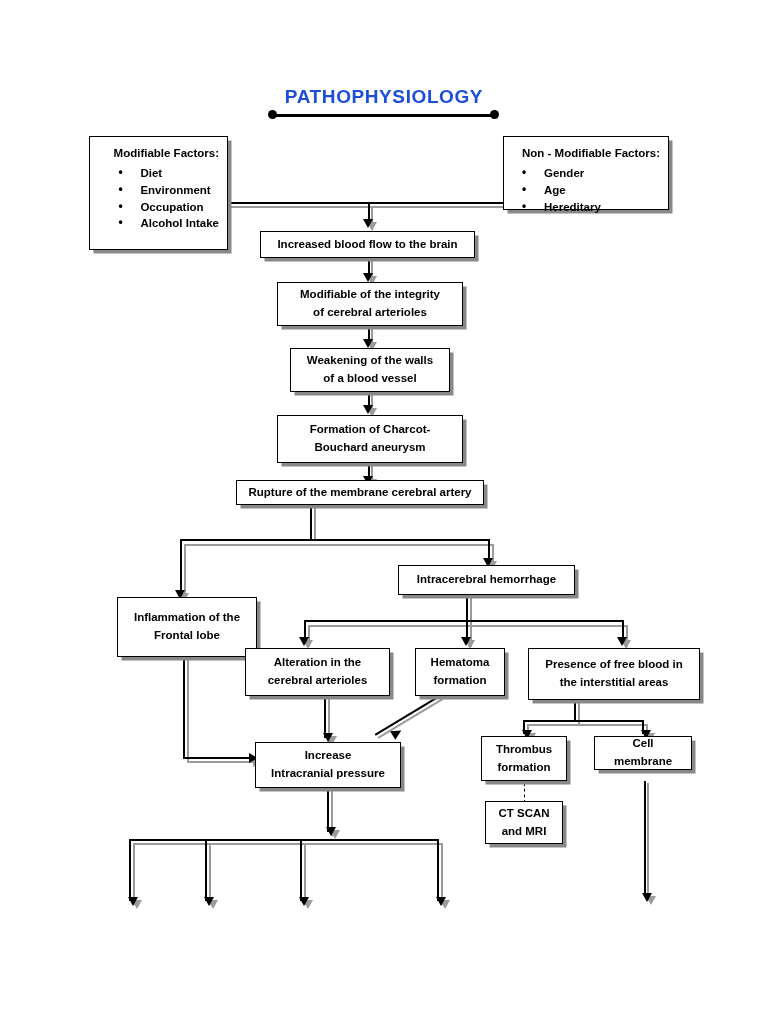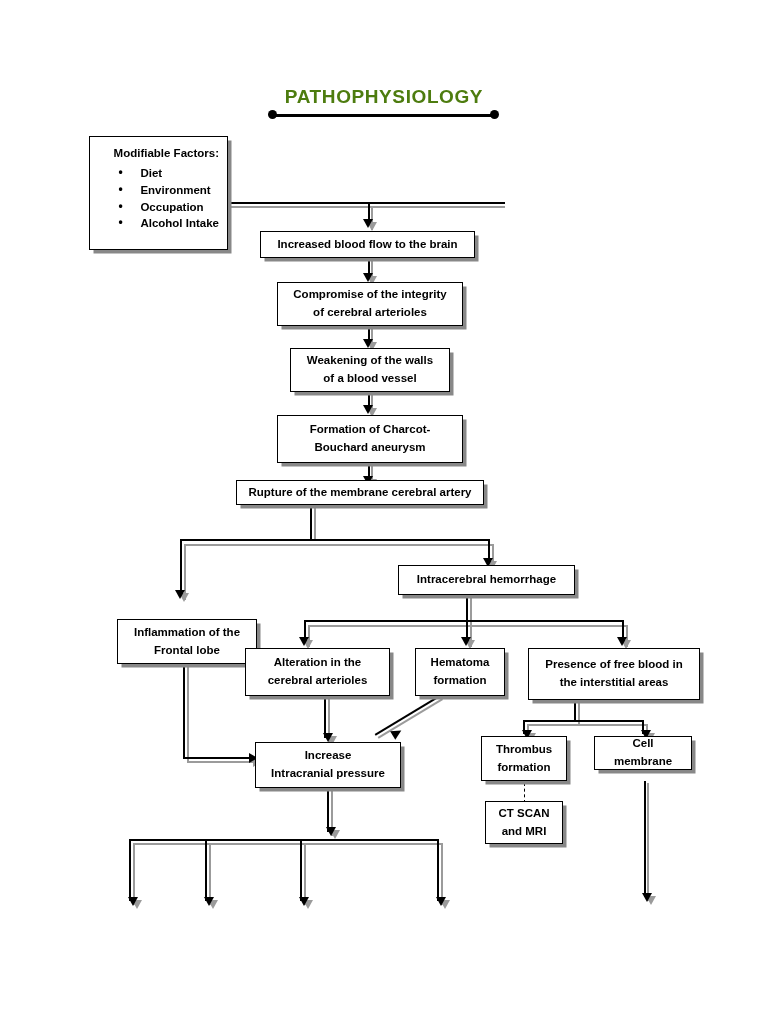--- a/index.html
+++ b/index.html
@@ -23,21 +23,21 @@
     position: absolute;
     left: 0;
     top: 86px;
     width: 768px;
     text-align: center;
   }
   .title-text {
     font-size: 19px;
     font-weight: bold;
     letter-spacing: 0.6px;
-    color: #4d7c0f;
+    color: #1d4ed8;
     display: inline-block;
   }
   .title-rule {
     position: absolute;
     left: 272px;
     top: 114px;
     width: 222px;
     height: 3px;
     background: #000;
   }
@@ -182,39 +182,47 @@
   <div class="node listbox" style="left:89px; top:136px; width:139px; height:114px;align-items:flex-end;">
     <div class="hdr">Modifiable Factors:</div>
     <ul>
       <li>Diet</li>
       <li>Environment</li>
       <li>Occupation</li>
       <li>Alcohol Intake</li>
     </ul>
   </div>
 
+  <div class="node listbox" style="left:503px; top:136px; width:166px; height:74px;">
+    <div class="hdr">Non - Modifiable Factors:</div>
+    <ul>
+      <li>Gender</li>
+      <li>Age</li>
+      <li>Hereditary</li>
+    </ul>
+  </div>
 
   <div class="hline sh" style="left:228px; top:206px; width:277px;"></div>
   <div class="hline" style="left:228px; top:202px; width:277px;"></div>
   <div class="vline sh" style="left:371px; top:206px; height:24px;"></div>
   <div class="vline" style="left:368px; top:202px; height:22px;"></div>
   <div class="arrow-down sh" style="left:367px; top:222px;"></div>
   <div class="arrow-down" style="left:363px; top:219px;"></div>
 
   <div class="node" style="left:260px; top:231px; width:215px; height:27px;">
     <span class="ln">Increased blood flow to the brain</span>
   </div>
 
   <div class="vline sh" style="left:371px; top:260px; height:24px;"></div>
   <div class="vline" style="left:368px; top:258px; height:20px;"></div>
   <div class="arrow-down sh" style="left:367px; top:276px;"></div>
   <div class="arrow-down" style="left:363px; top:273px;"></div>
 
   <div class="node" style="left:277px; top:282px; width:186px; height:44px;">
-    <span class="ln">Compromise of the integrity</span>
+    <span class="ln">Modifiable of the integrity</span>
     <span class="ln">of cerebral arterioles</span>
   </div>
 
   <div class="vline sh" style="left:371px; top:328px; height:22px;"></div>
   <div class="vline" style="left:368px; top:326px; height:18px;"></div>
   <div class="arrow-down sh" style="left:367px; top:342px;"></div>
   <div class="arrow-down" style="left:363px; top:339px;"></div>
 
   <div class="node" style="left:290px; top:348px; width:160px; height:44px;">
     <span class="ln">Weakening of the walls</span>
@@ -253,21 +261,21 @@
 
   <div class="vline sh" style="left:492px; top:544px; height:24px;"></div>
   <div class="vline" style="left:488px; top:539px; height:24px;"></div>
   <div class="arrow-down sh" style="left:487px; top:561px;"></div>
   <div class="arrow-down" style="left:483px; top:558px;"></div>
 
   <div class="node" style="left:398px; top:565px; width:177px; height:30px;">
     <span class="ln">Intracerebral hemorrhage</span>
   </div>
 
-  <div class="node" style="left:117px; top:619px; width:140px; height:45px;">
+  <div class="node" style="left:117px; top:597px; width:140px; height:60px;">
     <span class="ln">Inflammation of the</span>
     <span class="ln">Frontal lobe</span>
   </div>
 
   <div class="vline sh" style="left:470px; top:597px; height:28px;"></div>
   <div class="vline" style="left:466px; top:595px; height:26px;"></div>
 
   <div class="hline sh" style="left:308px; top:625px; width:318px;"></div>
   <div class="hline" style="left:304px; top:620px; width:318px;"></div>
 

